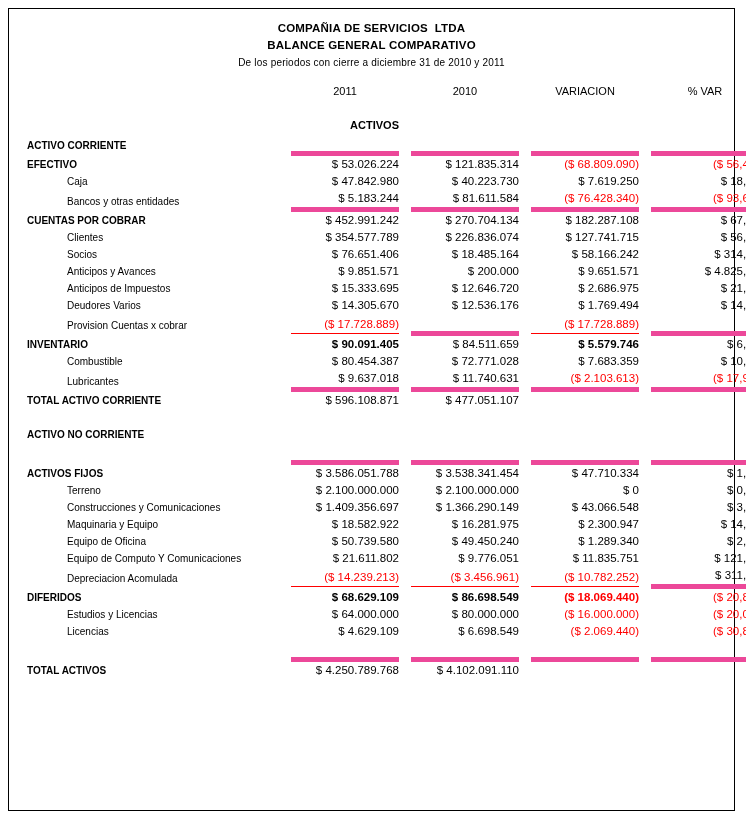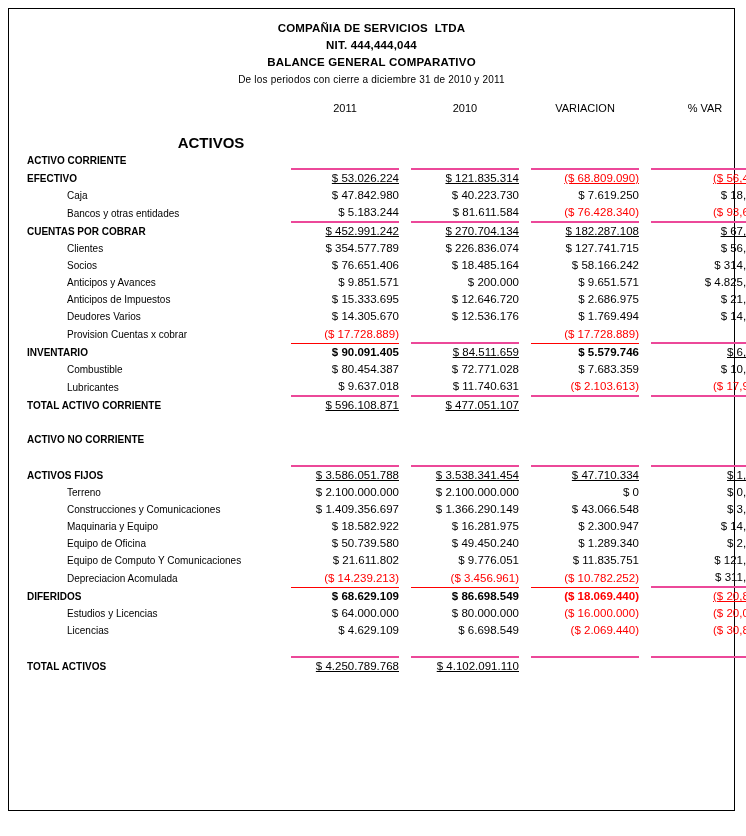--- a/index.html
+++ b/index.html
@@ -69,45 +69,44 @@
   .lbl.total     { font-weight: bold; padding-left: 4px; }
 
   .num {
     text-align: right;
     padding-right: 6px;
     font-size: 11.5px;
   }
   .num.neg { color: #FF0000; }
 
   
-  .rule-top    { border-top: 2px solid #ec4899; text-decoration: underline; }
+  .rule-top    { border-top: 5px solid #ec4899; }
   .rule-top-r  { border-top: 1px solid #FF0000; font-weight: bold; }
 
   .colhead {
     text-align: center;
     font-size: 11px;
     padding-right: 0;
   }
   .spacer td { height: 14px; }
   .spacer-sm td { height: 9px; }
   .activos-banner {
-    text-align: center;
+    text-align: right;
     font-weight: bold;
-    font-size: 15px;
+    font-size: 11px;
     padding-left: 42px;
   }
 </style>
 </head>
 <body>
 
 <div id="page">
 
   <div class="titles">
     <div class="title-line">COMPAÑIA DE SERVICIOS  LTDA</div>
-    <div class="title-line">NIT. 444,444,044</div>
     <div class="title-line">BALANCE GENERAL COMPARATIVO</div>
     <div class="title-line regular">De los periodos con cierre a diciembre 31 de 2010 y 2011</div>
   </div>
 
   <table class="sheet">
     <colgroup>
       <col class="c-label">
       <col class="c-num">
         <col class="c-gap">
       <col class="c-num">

